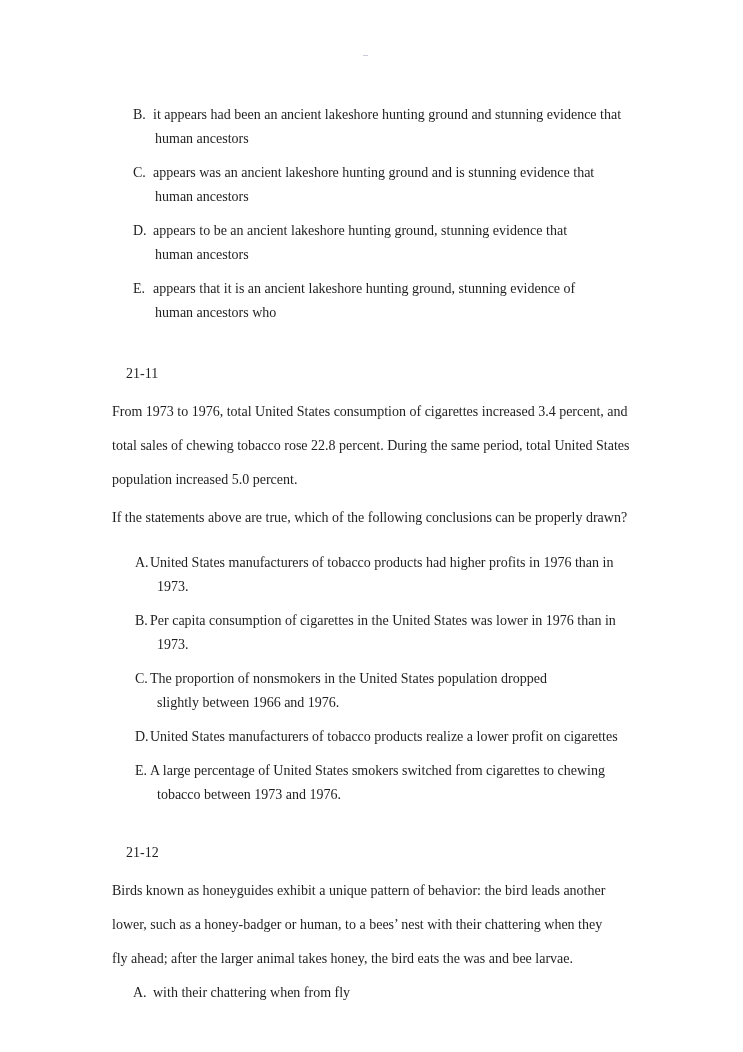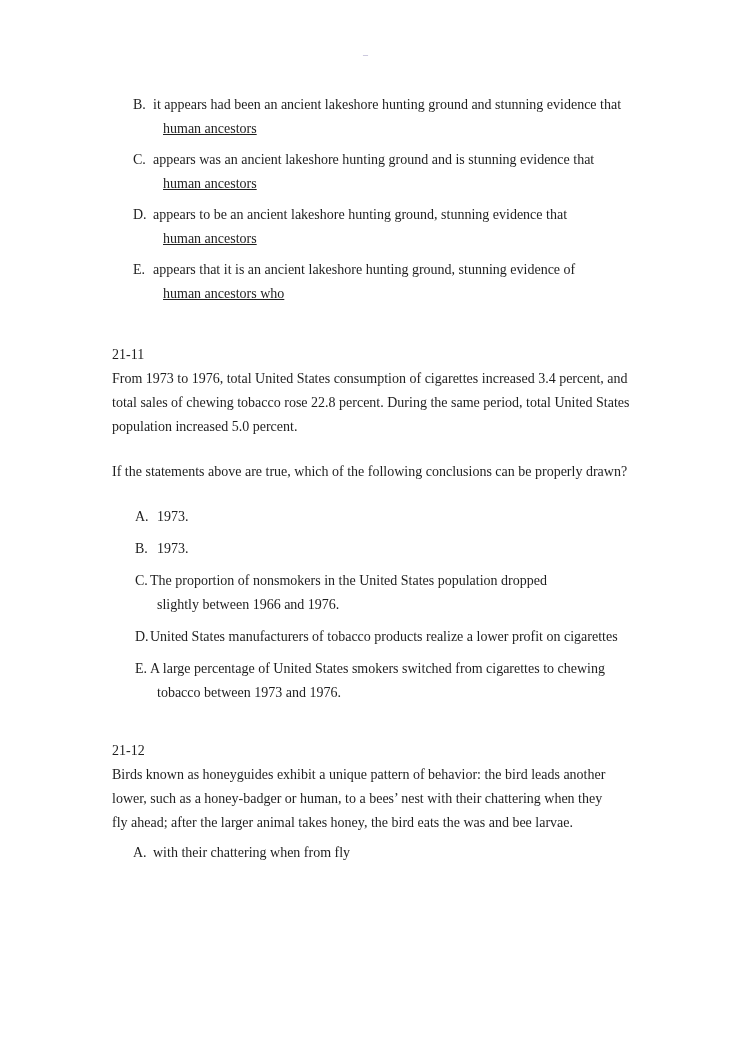--- a/index.html
+++ b/index.html
@@ -21,34 +21,34 @@
     padding: 93px 100px 0 112px;
   }
   .page-mark {
     position: absolute;
     left: 363px; top: 50px;
     font-size: 10px;
     line-height: 10px;
     letter-spacing: 0;
   }
   .line { white-space: pre-wrap; }
-  .nowrap { white-space: nowrap; }
+  .nowrap { white-space: nowrap; margin-top: 10px; }
 
   
   .opt { position: relative; }
   .sty1 .opt { padding-left: 41px; margin-bottom: 7px; }
   .sty1 .opt .letter { position: absolute; left: 21px; top: 0; }
-  .sty1 .opt .cont { margin-left: 10px; text-decoration: underline; }
+  .sty1 .opt .cont { margin-left: 2px; }
   .sty2 .opt { padding-left: 38px; margin-bottom: 8px; }
   .sty2 .opt .letter { position: absolute; left: 23px; top: 0; }
   .sty2 .opt .cont { margin-left: 7px; font-family: Liberation Serif, serif; }
 
-  .qnum { margin: 0; }
+  .qnum { margin: 14px; }
   .sec-q11 { margin-top: 37px; }
-  .q11-prompt { margin-top: 21px; }
+  .q11-prompt { margin-top: 14px; }
   .q11-options { margin-top: 21px; }
   .sec-q12 { margin-top: 34px; }
   .q12-options { margin-top: 6px; }
 
   .u { text-underline-offset: 3px; }
 </style>
 </head>
 <body style="color: rgb(30, 30, 30); background: rgb(255, 255, 255);">
 
 <div class="page">
@@ -82,24 +82,26 @@
     <div class="qnum nowrap">21-11</div>
     <div id="q11-stimulus">
         <div class="line nowrap">From 1973 to 1976, total United States consumption of cigarettes increased 3.4 percent, and</div>
         <div class="line nowrap">total sales of chewing tobacco rose 22.8 percent. During the same period, total United States</div>
         <div class="line nowrap">population increased 5.0 percent.</div>
       </div>
     <div class="q11-prompt nowrap">If the statements above are true, which of the following conclusions can be properly drawn?</div>
     <div class="options sty2 q11-options" id="q11-options">
         <div class="opt">
           <span class="letter">A.</span>
+          <div class="line nowrap">United States manufacturers of tobacco products had higher profits in 1976 than in</div>
           <div class="line cont">1973.</div>
         </div>
         <div class="opt">
           <span class="letter">B.</span>
+          <div class="line nowrap">Per capita consumption of cigarettes in the United States was lower in 1976 than in</div>
           <div class="line cont">1973.</div>
         </div>
         <div class="opt">
           <span class="letter">C.</span>
           <div class="line nowrap">The proportion of nonsmokers in the United States population dropped</div>
           <div class="line cont">slightly between 1966 and 1976.</div>
         </div>
         <div class="opt">
           <span class="letter">D.</span>
           <div class="line nowrap">United States manufacturers of tobacco products realize a lower profit on cigarettes</div>

